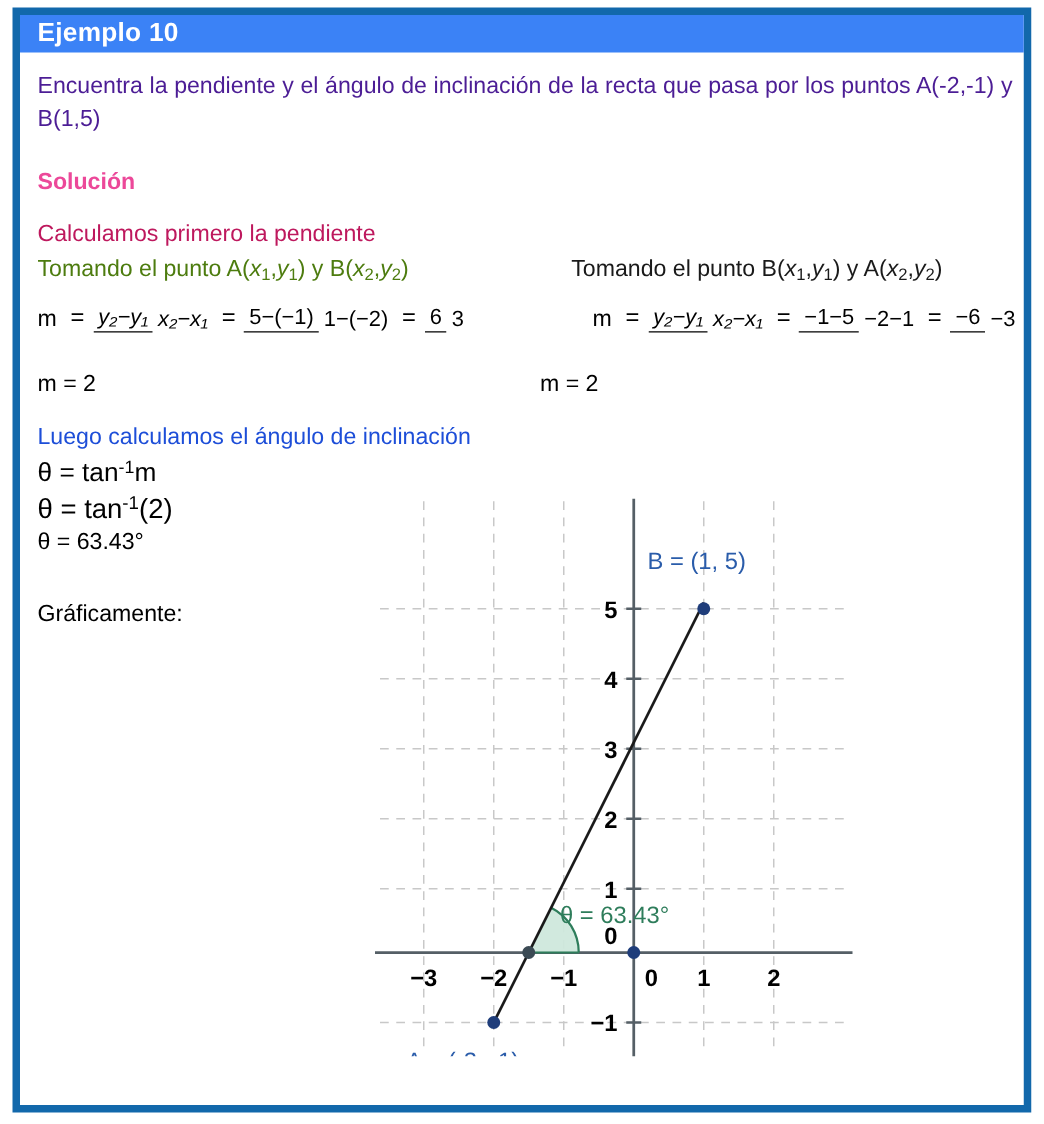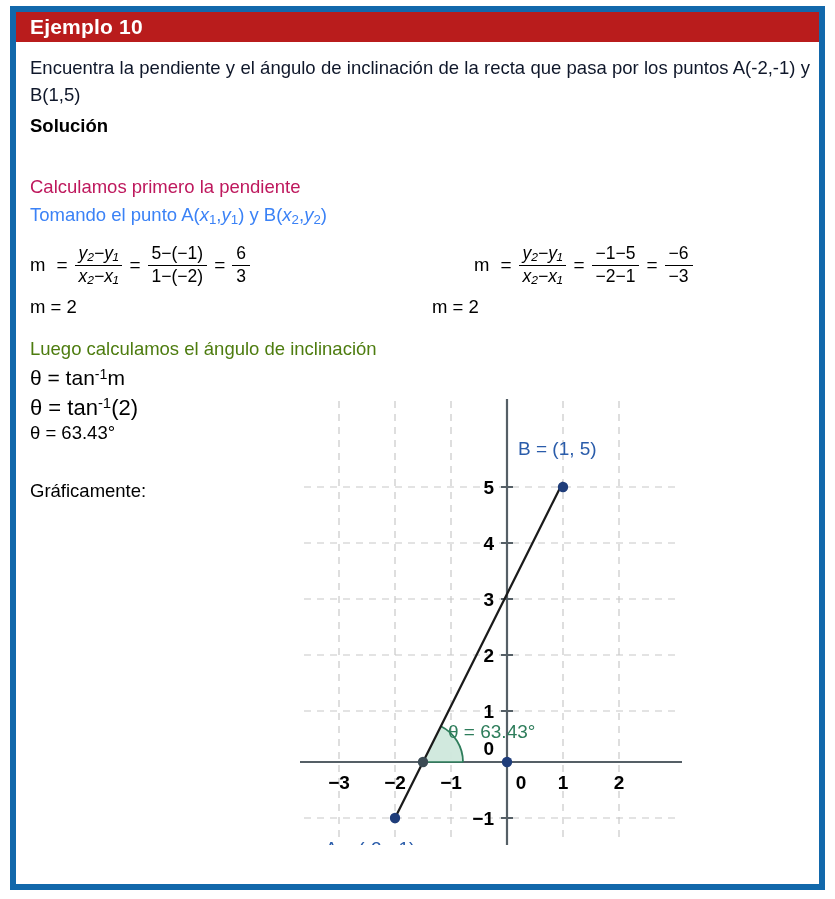--- a/index.html
+++ b/index.html
@@ -35,21 +35,21 @@
     background: #ffffff;
   }
 
   
   .title-bar {
     position: absolute;
     left: 16px;
     top: 12px;
     width: 803px;
     height: 30px;
-    background: #b91c1c;
+    background: #3b82f6;
     box-sizing: border-box;
   }
   .title-text {
     position: absolute;
     left: 14px;
     top: 3px;
     font-size: 21px;
     font-weight: bold;
     color: #ffffff;
     letter-spacing: 0.2px;
@@ -66,46 +66,46 @@
   }
 
   .statement {
     position: absolute;
     left: 8px;
     top: 6px;
     width: 780px;
     font-size: 18.5px;
     line-height: 27px;
     text-align: justify;
-    color: #0f172a;
+    color: #4c1d95;
   }
 
   .solucion {
     position: absolute;
     left: 8px;
-    top: 67px;
+    top: 86px;
     font-size: 18.5px;
     font-weight: bold;
-    color: #000000;
+    color: #ec4899;
   }
 
   .line-calc {
     position: absolute;
     left: 8px;
     top: 128px;
     font-size: 18.5px;
     color: #be185d;
   }
 
   .take-left {
     position: absolute;
     left: 8px;
     top: 156px;
     font-size: 18.5px;
-    color: #3b82f6;
+    color: #4d7c0f;
     white-space: nowrap;
   }
   .take-right {
     position: absolute;
     left: 435px;
     top: 156px;
     font-size: 18.5px;
     color: #1a1a1a;
     white-space: nowrap;
   }
@@ -118,21 +118,21 @@
   .mexpr {
     display: inline-flex;
     align-items: center;
     font-size: 18.5px;
     white-space: nowrap;
   }
   .mexpr .mvar { padding-right: 4px; }
   .mexpr .meq { padding: 0 7px; font-size: 19px; }
   .frac {
     display: inline-flex;
-    flex-direction: column;
+    flex-direction: row;
     align-items: center;
     vertical-align: middle;
     line-height: 1.12;
     font-size: 17.5px;
   }
   .frac .num {
     padding: 0 4px 1px 4px;
     border-bottom: 1.4px solid #000;
   }
   .frac .den {
@@ -161,21 +161,21 @@
     left: 410px;
     top: 248px;
     font-size: 18.5px;
   }
 
   .angle-intro {
     position: absolute;
     left: 8px;
     top: 290px;
     font-size: 18.5px;
-    color: #4d7c0f;
+    color: #1d4ed8;
   }
   .theta-l1 { position: absolute; left: 8px; top: 318px; font-size: 21px; }
   .theta-l2 { position: absolute; left: 8px; top: 346px; font-size: 22px; }
   .theta-l3 { position: absolute; left: 8px; top: 374px; font-size: 18.5px; }
   .graf { position: absolute; left: 8px; top: 432px; font-size: 18.5px; }
 
   
   .graph-wrap {
     position: absolute;
     left: 268px;
@@ -200,20 +200,23 @@
     <div class="statement">Encuentra la pendiente y el ángulo de inclinación de la recta que pasa por los puntos A(-2,-1) y B(1,5)</div>
 
     <div class="solucion">Solución</div>
 
     <div class="line-calc">Calculamos primero la pendiente</div>
 
     <div class="take-left">
       <span>Tomando el punto A(</span><span class="ital">x</span><sub>1</sub>,<span class="ital">y</span><sub>1</sub><span>) y B(</span><span class="ital">x</span><sub>2</sub>,<span class="ital">y</span><sub>2</sub><span>)</span>
     </div>
 
+    <div class="take-right">
+      Tomando el punto <span>B</span>(<span class="ital">x</span><sub>1</sub>,<span class="ital">y</span><sub>1</sub>) y <span>A</span>(<span class="ital">x</span><sub>2</sub>,<span class="ital">y</span><sub>2</sub>)
+    </div>
 
     <div class="formula-left">
       <span class="mexpr">
         <span class="mvar">m</span>
         <span class="meq">=</span>
         <span class="frac italic-math">
           <span class="num">y₂−y₁</span>
           <span class="den">x₂−x₁</span>
         </span>
         <span class="meq">=</span>

